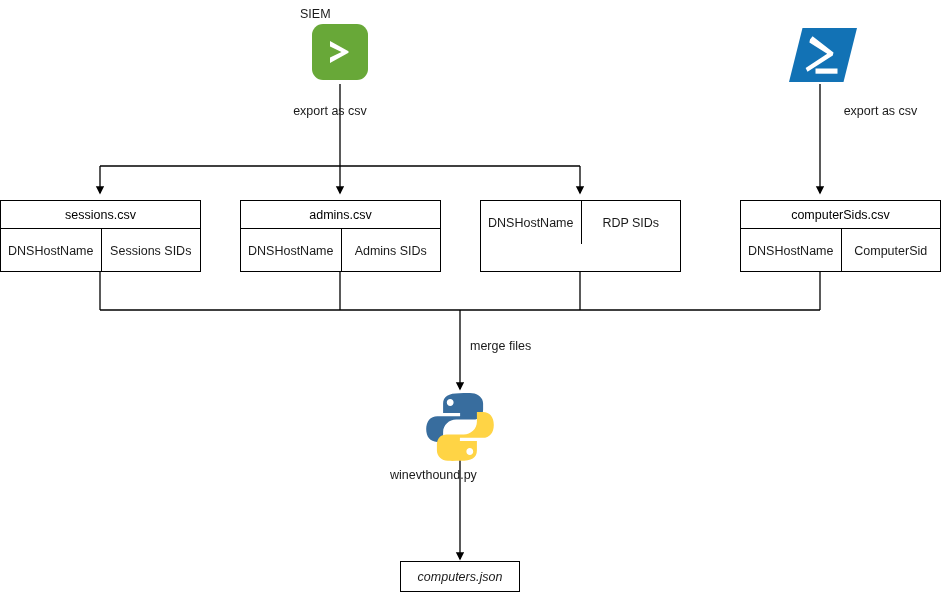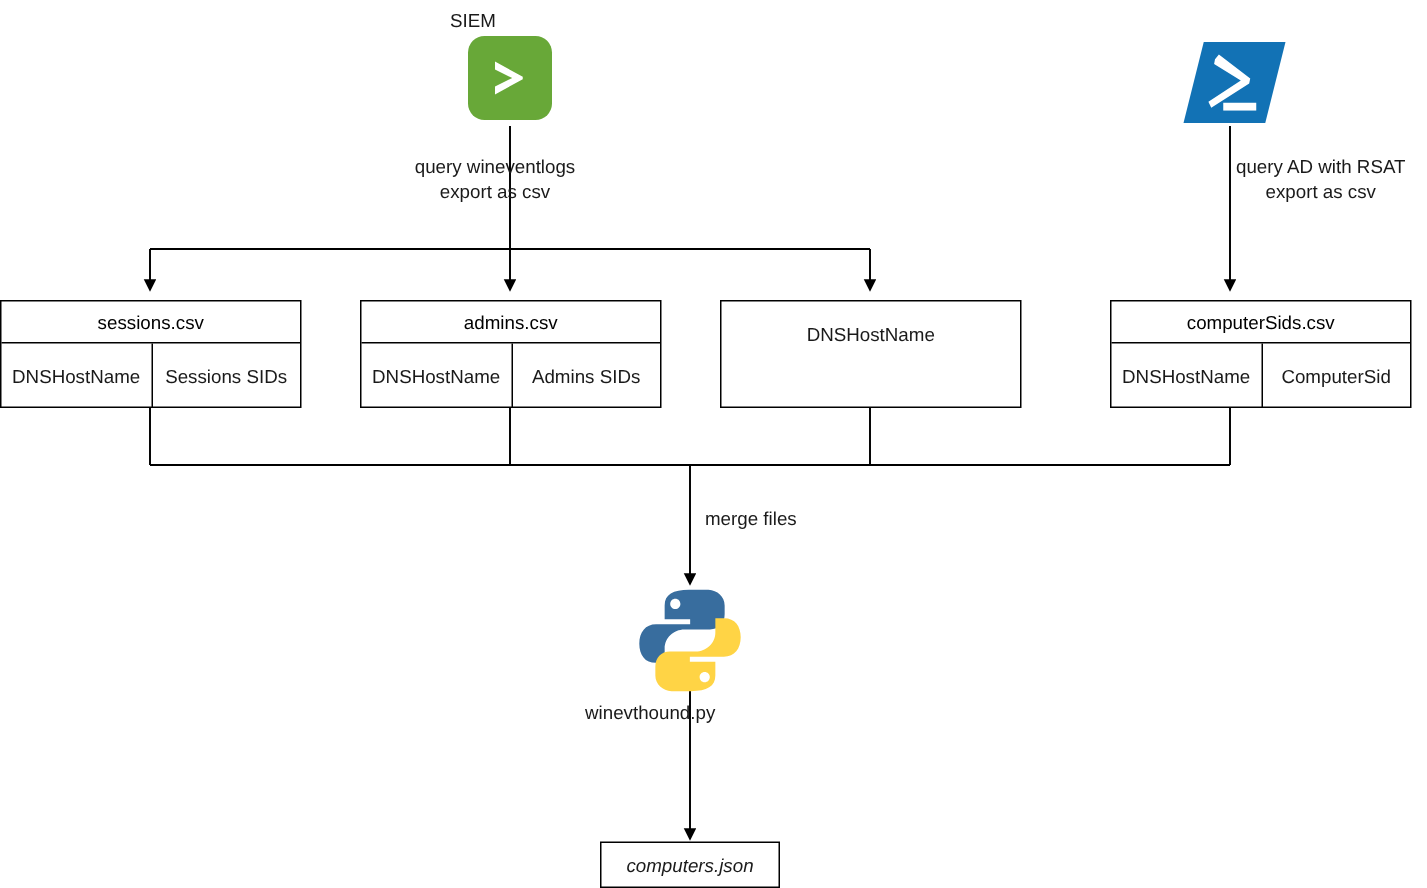--- a/index.html
+++ b/index.html
@@ -155,34 +155,32 @@
 
   <div class="node-label" style="left:300px; top:6px; width:80px;">SIEM</div>
 
   <div class="siem-icon" style="left:312px; top:24px;">
     <svg width="34" height="30" viewBox="0 0 34 30" aria-hidden="true">
       <path d="M7 4 L25.5 14.2 L25.5 15.8 L7 26 L7 20.6 L18.5 15 L7 9.4 Z" fill="#ffffff"></path>
     </svg>
   </div>
 
   <div class="edge-label" style="left:330px; top:103px; width:150px; transform:translateX(-75px);">
-    <div>query wineventlogs</div>
     <div>export as csv</div>
   </div>
 
   <div class="ps-icon" style="left:788px; top:26px;">
     <svg width="70" height="58" viewBox="0 0 70 58" aria-hidden="true">
       <path d="M14.5 2 L69 2 L55.5 56 L1 56 Z" fill="#1272b5" rx="4"></path>
       <path d="M22 13.5 L24.6 10.3 L45.5 26.4 L44.8 29.6 L19.5 45.8 L17.6 41.9 L39.2 27.7 L21.4 16.6 Z" fill="#ffffff"></path>
       <rect x="27.5" y="42.5" width="22" height="5.2" fill="#ffffff"></rect>
     </svg>
   </div>
 
   <div class="edge-label" style="left:810px; top:103px; width:141px;">
-    <div>query AD with RSAT</div>
     <div>export as csv</div>
   </div>
 
   <div class="csv-table" style="left:0px; top:200px; width:201px; height:72px;">
     <div class="csv-title">sessions.csv</div>
     <div class="csv-cols">
       <div class="csv-col">DNSHostName</div>
       <div class="csv-col second">Sessions SIDs</div>
     </div>
   </div>
@@ -191,20 +189,21 @@
     <div class="csv-title">admins.csv</div>
     <div class="csv-cols">
       <div class="csv-col">DNSHostName</div>
       <div class="csv-col second">Admins SIDs</div>
     </div>
   </div>
 
   <div class="csv-table" style="left:480px; top:200px; width:201px; height:72px;">
     <div class="csv-cols">
       <div class="csv-col">DNSHostName</div>
+      <div class="csv-col second">RDP SIDs</div>
     </div>
   </div>
 
   <div class="csv-table" style="left:740px; top:200px; width:201px; height:72px;">
     <div class="csv-title">computerSids.csv</div>
     <div class="csv-cols">
       <div class="csv-col">DNSHostName</div>
       <div class="csv-col second">ComputerSid</div>
     </div>
   </div>

